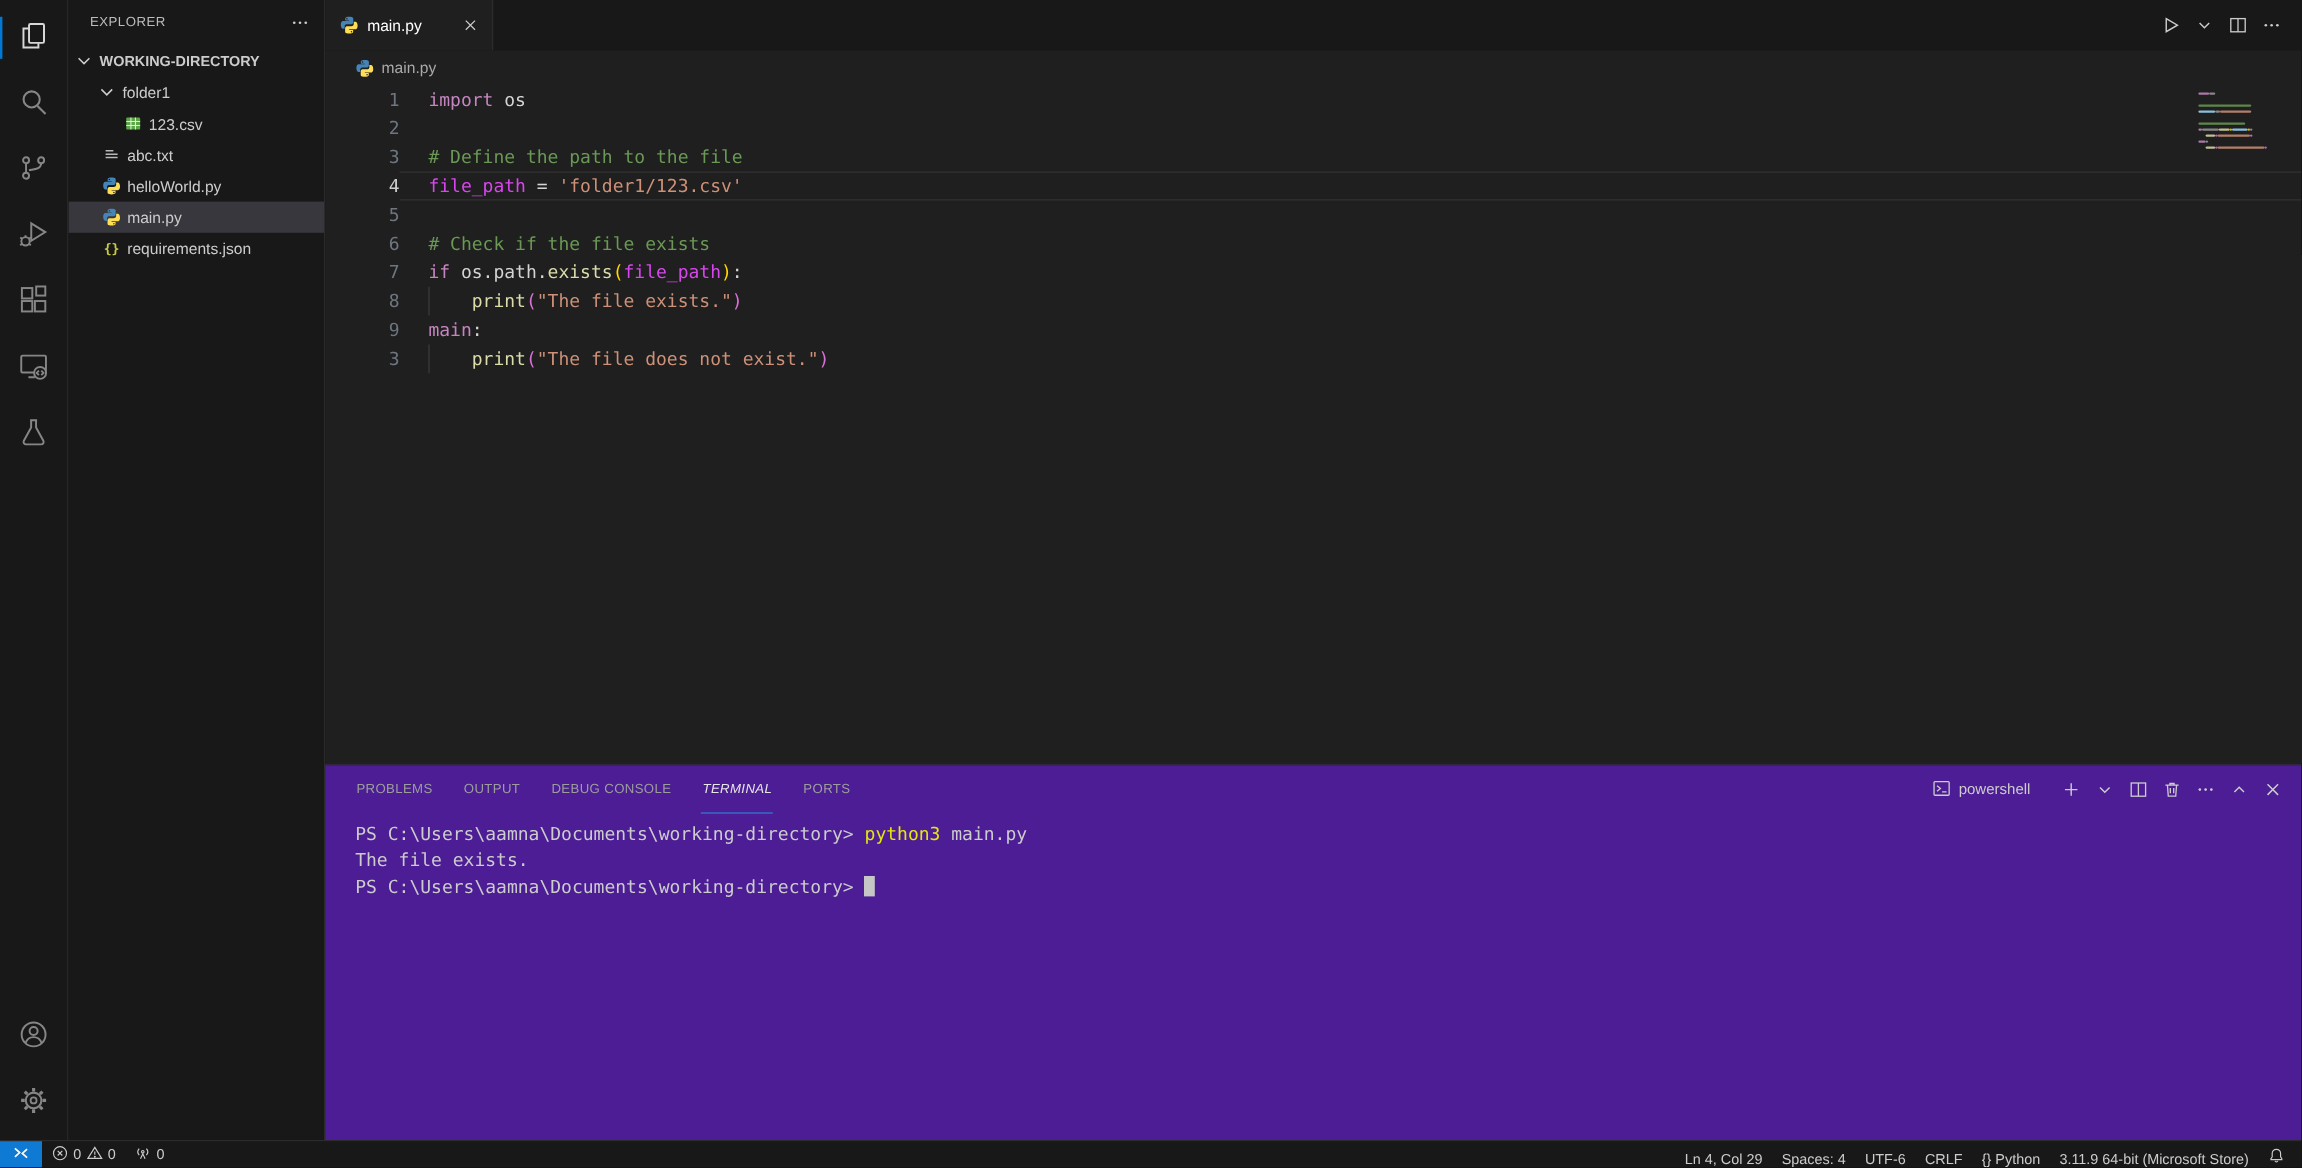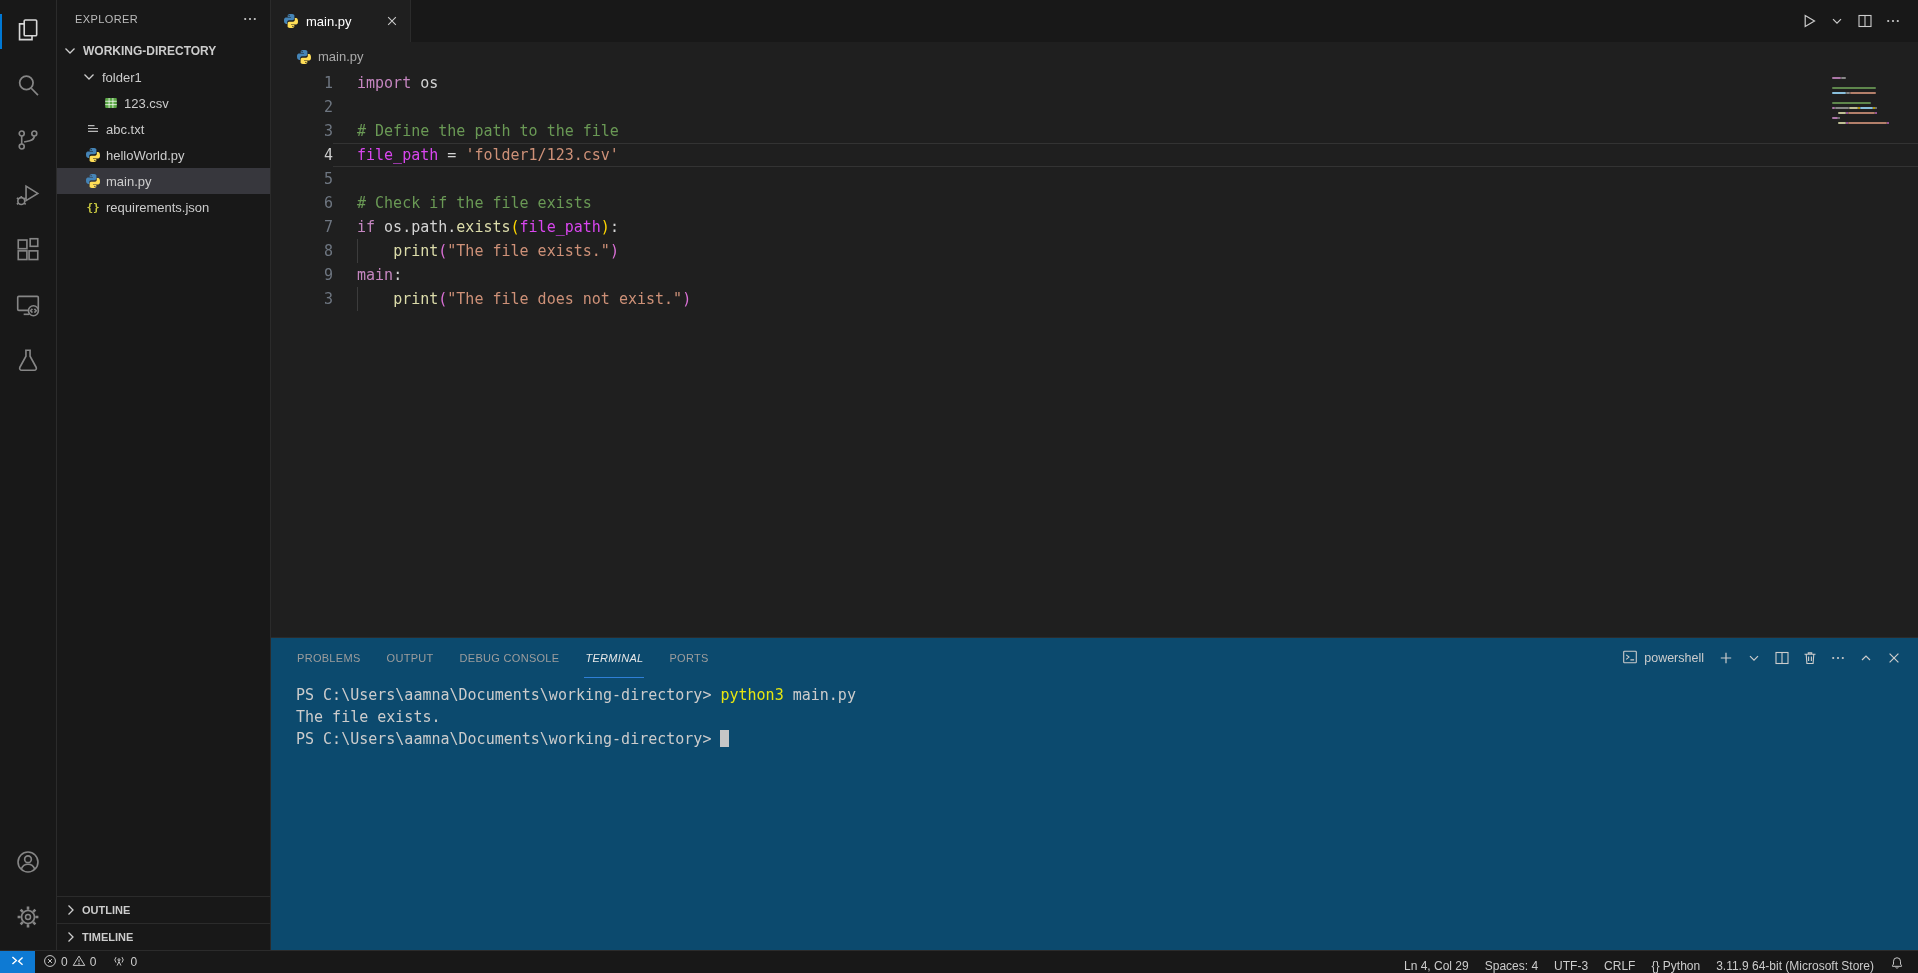--- a/index.html
+++ b/index.html
@@ -69,27 +69,27 @@
   .code-line.current .ltext { border-top:1px solid rgba(255,255,255,.09); border-bottom:1px solid rgba(255,255,255,.09); line-height:22px; }
   .code-line.guide .ltext::before { content:""; position:absolute; left:24px; top:0; bottom:0; border-left:1px solid #3c3c3c; }
   .tk-kw{color:#C586C0} .tk-txt{color:#D4D4D4} .tk-var{color:#d946ef} .tk-str{color:#CE9178}
   .tk-com{color:#6A9955} .tk-fn{color:#DCDCAA} .tk-b1{color:#FFD700} .tk-b2{color:#DA70D6}
 
   .minimap { position:absolute; top:5px; right:16px; width:70px; cursor:pointer; }
   .mm-line { height:3px; margin-bottom:2px; display:flex; }
   .mm-tok { height:2px; border-radius:1px; margin-top:1px; opacity:.85; }
 
   
-  .panel { height:313px; flex-shrink:0; border-top:1px solid #2b2b2b; background:#0c4a6e; display:flex; flex-direction:column; }
+  .panel { height:313px; flex-shrink:0; border-top:1px solid #2b2b2b; background:#4c1d95; display:flex; flex-direction:column; }
   .panel-header { height:40px; flex-shrink:0; display:flex; align-items:center; padding:0 12px 0 25px; }
   .panel-tabs { display:flex; align-items:stretch; height:100%; gap:24px; }
   .ptab { display:flex; align-items:center; font-size:11px; color:#9d9d9d; letter-spacing:.3px; cursor:pointer;
     border-bottom:1px solid transparent; border-top:1px solid transparent; padding:0 1px; }
   .ptab.active { color:#e7e7e7; border-bottom-color:#2f7fd6;font-style:italic; }
-  .panel-actions { margin-left:auto; display:flex; align-items:center; gap:4px; color:#cccccc; }
+  .panel-actions { margin-left:auto; display:flex; align-items:center; gap:16px; color:#cccccc; }
   .pa-shell { display:flex; align-items:center; gap:6px; font-size:12.5px; color:#cccccc; padding:0 6px; cursor:pointer; }
   .pa-shell svg { width:16px; height:16px; }
   .pa-btn { width:24px; height:24px; display:flex; align-items:center; justify-content:center; border-radius:4px; cursor:pointer; }
   .pa-btn svg { width:16px; height:16px; }
   .terminal { flex:1; padding:6px 0 0 25px; font-family:"DejaVu Sans Mono", monospace; font-size:15px; line-height:22px; white-space:pre; }
   .tt-fg{color:#cccccc} .tt-yl{color:#e5e510}
   .t-cursor { display:inline-block; width:9px; height:17px; background:#c6c6c6; vertical-align:-3px; }
 
   
   .statusbar { height:23px; flex-shrink:0; background:#181818; border-top:1px solid #2b2b2b;
@@ -239,34 +239,20 @@
             </span>
             <span>main.py</span>
           </div>
           <div class="tree-row" style="padding-left: 28px;">
             <span class="t-icon">
               <svg viewBox="0 0 16 16">
                 <text x="8" y="12" font-size="11" font-family="DejaVu Sans Mono, monospace" font-weight="bold" fill="#CBCB41" text-anchor="middle">{}</text>
               </svg>
             </span>
             <span>requirements.json</span>
-          </div>
-        </div>
-      <div id="sb-sections">
-          <div class="sb-section">
-            <span class="tree-chev"><svg viewBox="0 0 16 16" fill="none" stroke="currentColor" stroke-width="1.3">
-                <path d="M5.5 3.5L10 8l-4.5 4.5"></path>
-              </svg></span>
-            <span>OUTLINE</span>
-          </div>
-          <div class="sb-section">
-            <span class="tree-chev"><svg viewBox="0 0 16 16" fill="none" stroke="currentColor" stroke-width="1.3">
-                <path d="M5.5 3.5L10 8l-4.5 4.5"></path>
-              </svg></span>
-            <span>TIMELINE</span>
           </div>
         </div>
     </div>
 
     <div class="editor-col">
       <div class="tabbar">
         <div class="tab">
           <span class="t-icon" id="tab-icon"><svg viewBox="0 0 16 16">
                 <path fill="#4584b6" d="M7.9 1C4.5 1 4.7 2.5 4.7 2.5v1.6H8v.45H3.3S1 4.2 1 7.6s2 3.3 2 3.3h1.2V9.2s-.1-2 2-2h3.3s1.9.1 1.9-1.85V2.55S11.7 1 7.9 1zM6.1 2a.62.62 0 110 1.25A.62.62 0 016.1 2z"></path>
                 <path fill="#ffde57" d="M8.1 15c3.4 0 3.2-1.5 3.2-1.5v-1.6H8v-.45h4.7S15 11.8 15 8.4s-2-3.3-2-3.3h-1.2v1.7s.1 2-2 2H6.5s-1.9-.1-1.9 1.85v2.8S4.3 15 8.1 15zM9.9 14a.62.62 0 110-1.25A.62.62 0 019.9 14z"></path>
@@ -465,21 +451,21 @@
         <span>0</span>
       </div>
     <div class="st-right" id="st-right">
         <div class="st-item">
           <span class="st-label">Ln 4, Col 29</span>
         </div>
         <div class="st-item">
           <span class="st-label">Spaces: 4</span>
         </div>
         <div class="st-item">
-          <span class="st-label">UTF-3</span>
+          <span class="st-label">UTF-6</span>
         </div>
         <div class="st-item">
           <span class="st-label">CRLF</span>
         </div>
         <div class="st-item">
           <span class="st-label">{} Python</span>
         </div>
         <div class="st-item">
           <span class="st-label">3.11.9 64-bit (Microsoft Store)</span>
         </div>

